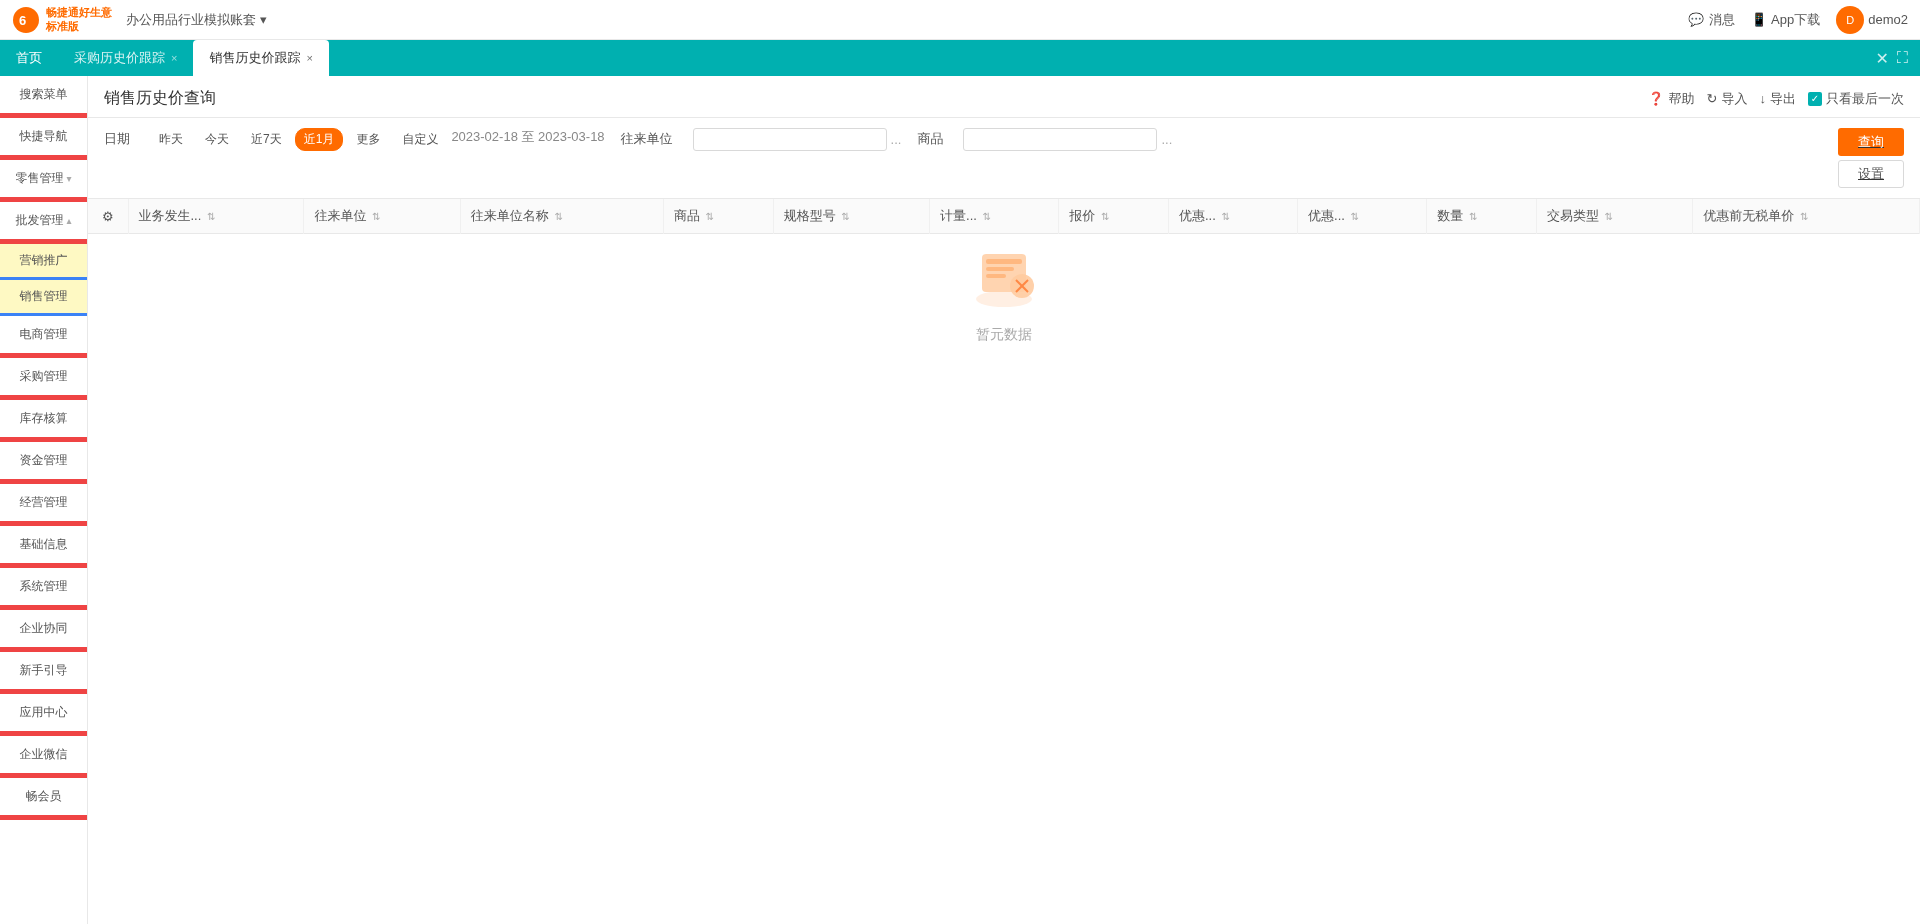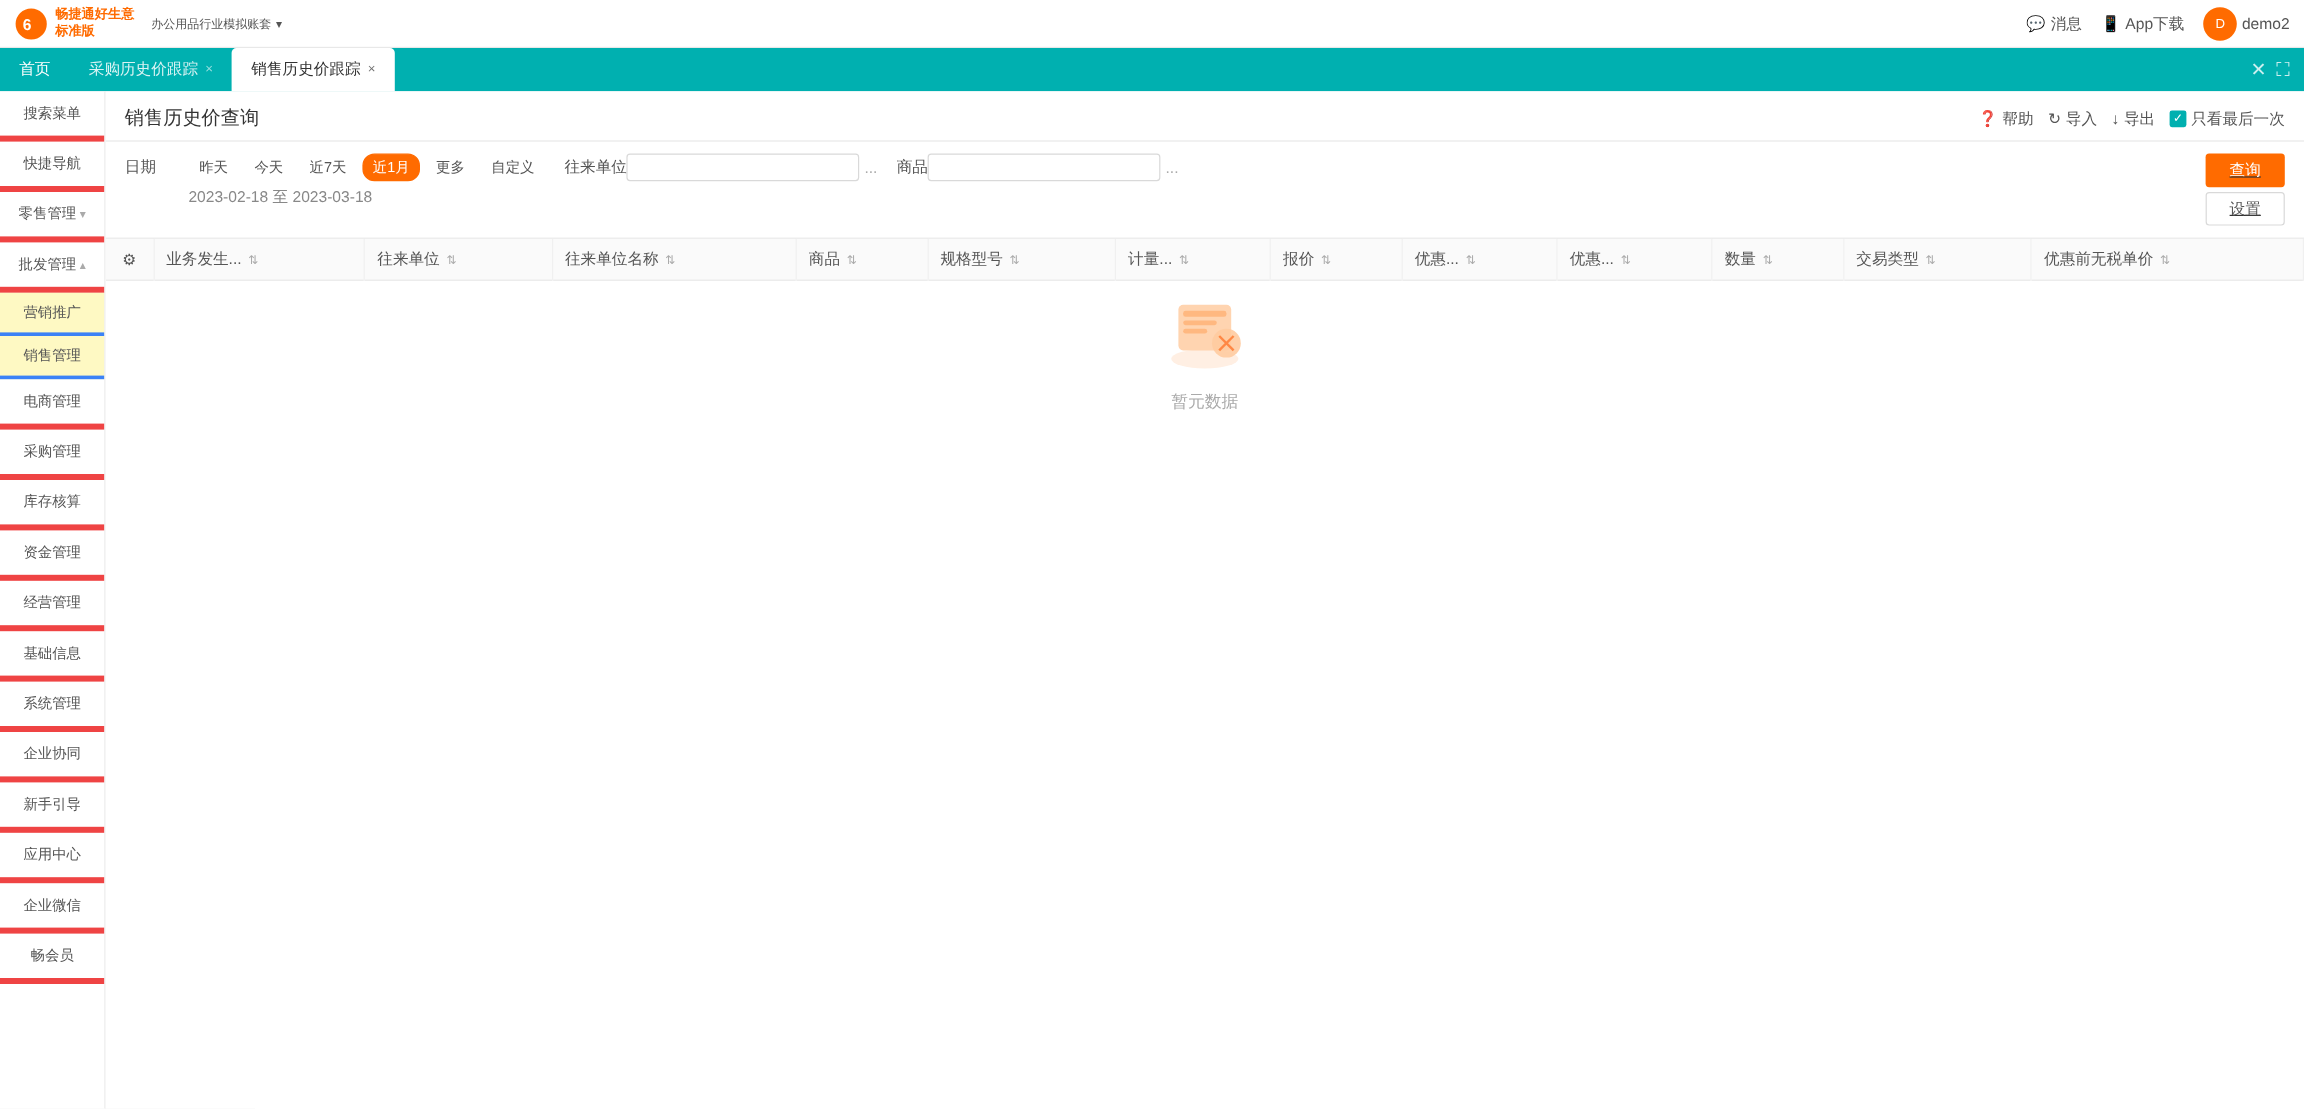--- a/index.html
+++ b/index.html
@@ -33,21 +33,21 @@
     .logo-text {
       font-size: 11px;
       color: #ff6b00;
       line-height: 1.2;
       font-weight: bold;
     }
     .app-selector {
       display: flex;
       align-items: center;
       gap: 4px;
-      font-size: 10px;
+      font-size: 13px;
       color: #555;
       cursor: pointer;
       padding: 2px 6px;
       border-radius: 3px;
     }
     .top-header-right {
       display: flex;
       align-items: center;
       gap: 16px;
     }
@@ -226,33 +226,32 @@
       display: flex;
       align-items: flex-start;
       gap: 16px;
       border-bottom: 1px solid #e8e8e8;
       flex-shrink: 0;
       flex-wrap: wrap;
     }
     .filter-group {
       display: flex;
       align-items: flex-start;
-      gap: 0;
+      gap: 20px;
     }
     .filter-label {
       font-size: 13px;
       color: #555;
       white-space: nowrap;
       padding-top: 2px;
     }
     .filter-date-options {
       display: flex;
-      flex-direction: column;
-      gap: 4px;
-      margin-left: 27px;
+      flex-direction: row;
+      gap: 4px;
     }
     .date-btns {
       display: flex;
       gap: 4px;
       align-items: center;
     }
     .date-btn {
       padding: 2px 8px;
       border-radius: 3px;
       cursor: pointer;

